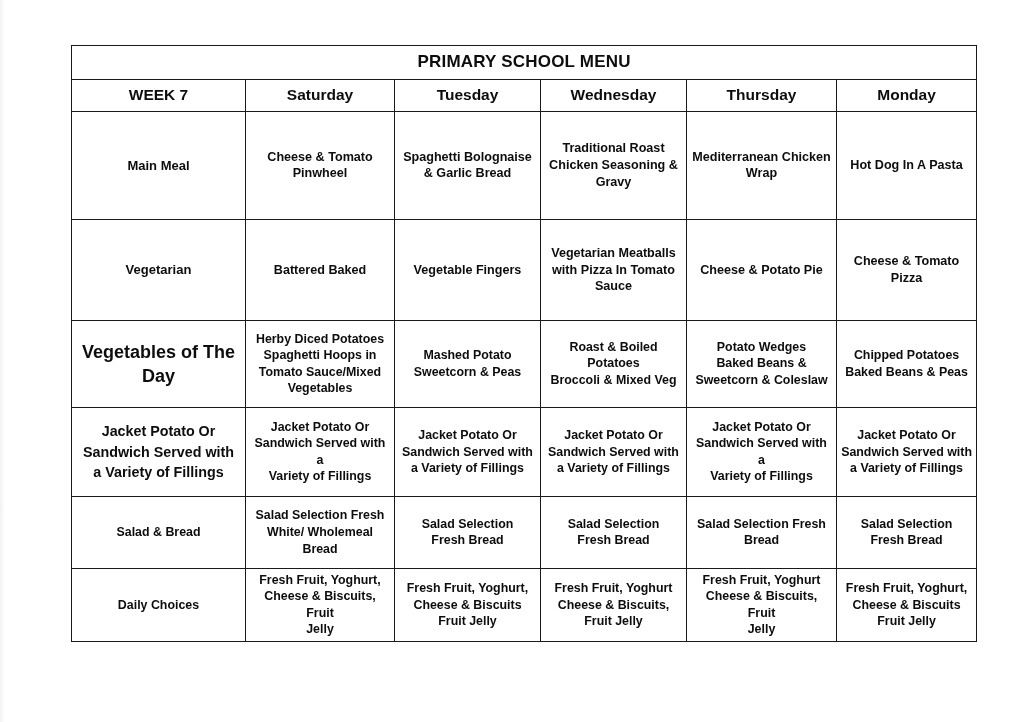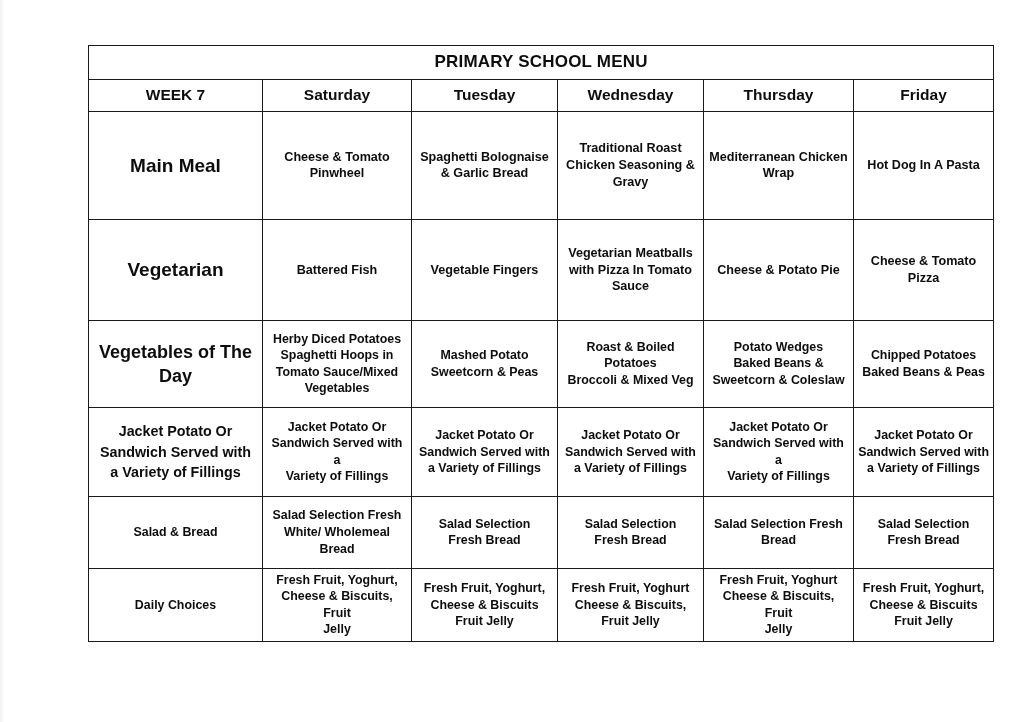--- a/index.html
+++ b/index.html
@@ -22,21 +22,21 @@
     position: absolute;
     left: 0px;
     top: 0px;
     width: 5px;
     height: 722px;
     background: linear-gradient(to right, #f2f2f2, #ffffff);
   }
 
   .sheet {
     position: absolute;
-    left: 88px;
+    left: 71px;
     top: 45px;
     width: 905px;
     height: 597px;
   }
 
   table.menu {
     width: 905px;
     height: 597px;
     border-collapse: collapse;
     table-layout: fixed;
@@ -73,21 +73,21 @@
   
   .day-head {
     height: 26px;
     font-size: 15.5px;
   }
 
   
   .row-label {
     text-align: left;
     padding-left: 9px;
-    font-size: 19px;
+    font-size: 13px;
   }
 
   
   .body-cell {
     font-size: 12.6px;
   }
 
   
   .dense .body-cell,
   .dense .row-label {
@@ -128,40 +128,40 @@
       <tr>
         <td class="title-cell" colspan="6">PRIMARY SCHOOL MENU</td>
       </tr>
 
       <tr class="r-head">
         <td class="day-head">WEEK 7</td>
         <td class="day-head">Saturday</td>
         <td class="day-head">Tuesday</td>
         <td class="day-head">Wednesday</td>
         <td class="day-head">Thursday</td>
-        <td class="day-head">Friday</td>
+        <td class="day-head">Monday</td>
       </tr>
 
       <tr class="r-main">
         <td class="row-label">Main Meal</td>
         <td class="body-cell">Cheese &amp; Tomato
 Pinwheel</td>
         <td class="body-cell">Spaghetti Bolognaise
 &amp; Garlic Bread</td>
         <td class="body-cell">Traditional Roast
 Chicken Seasoning &amp;
 Gravy</td>
         <td class="body-cell">Mediterranean Chicken
 Wrap</td>
         <td class="body-cell">Hot Dog In A Pasta</td>
       </tr>
 
       <tr class="r-veg">
         <td class="row-label">Vegetarian</td>
-        <td class="body-cell">Battered Fish</td>
+        <td class="body-cell">Battered Baked</td>
         <td class="body-cell">Vegetable Fingers</td>
         <td class="body-cell">Vegetarian Meatballs
 with Pizza  In Tomato
 Sauce</td>
         <td class="body-cell">Cheese &amp; Potato Pie</td>
         <td class="body-cell">Cheese &amp; Tomato
 Pizza</td>
       </tr>
 
       <tr class="r-vegday dense">

